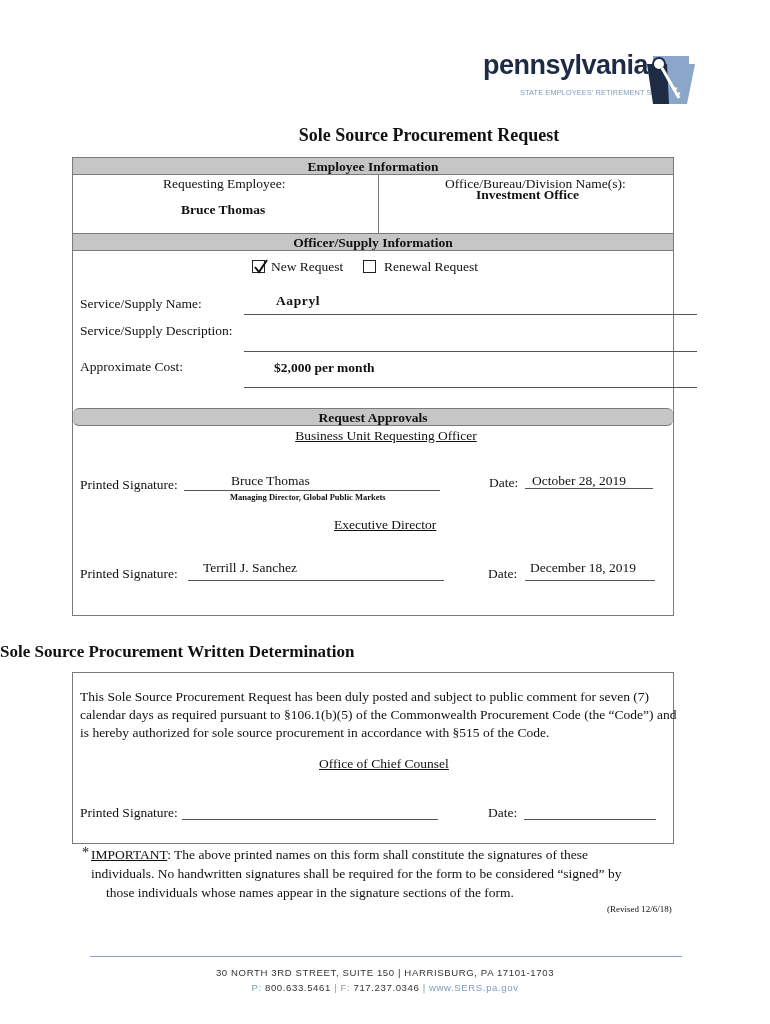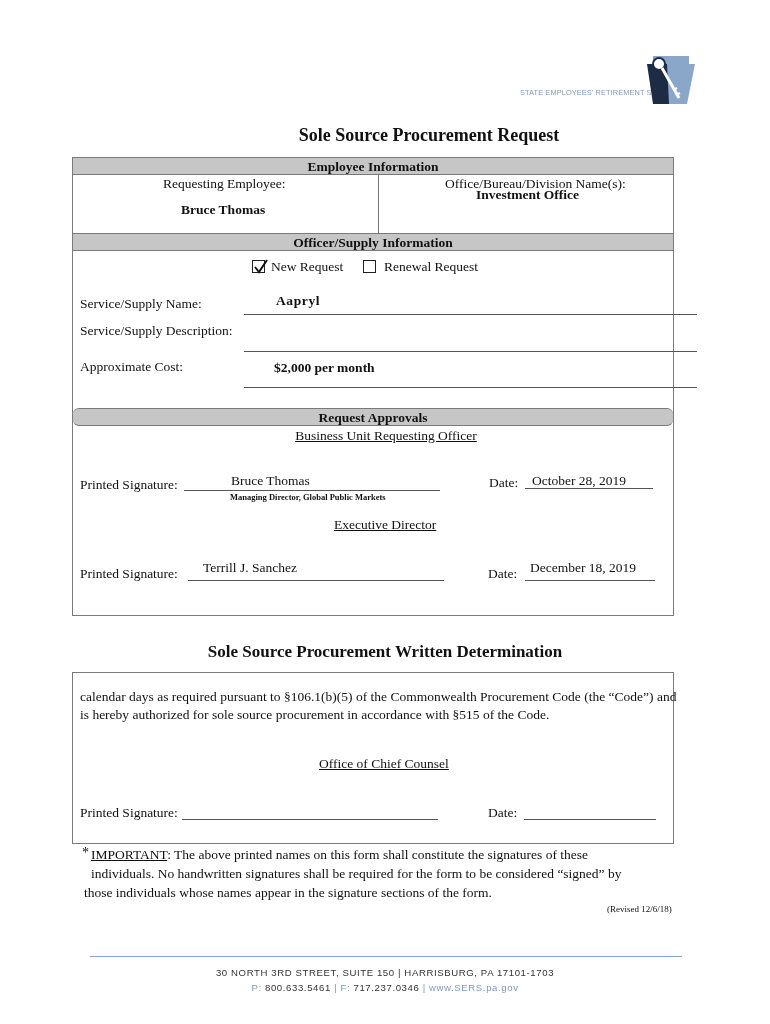--- a/index.html
+++ b/index.html
@@ -22,20 +22,21 @@
   .para{position:absolute;left:80px;width:612px;font-size:13.5px;line-height:18px;}
   .footer-line{left:90px;width:592px;top:956px;border-top:1.5px solid #8aa4bf;}
   .foot1{left:0;width:770px;top:967px;text-align:center;font-family:"Liberation Sans","DejaVu Sans",sans-serif;font-size:9.6px;color:#333;letter-spacing:0.6px;}
   .foot2{left:0;width:770px;top:982px;text-align:center;font-family:"Liberation Sans","DejaVu Sans",sans-serif;font-size:9.6px;color:#333;letter-spacing:0.6px;}
   .blue{color:#7f9bbb;}
 </style>
 </head>
 <body>
 
 <div class="abs logo">
+  <span class="logo-word">pennsylvania</span>
   <span class="logo-sub">STATE EMPLOYEES' RETIREMENT SYSTEM</span>
   <svg class="logo-key" viewBox="0 0 52 50">
     <polygon points="8,2 44,2 44,10 50,10 42,50 12,50 4,10 8,10" fill="#8aa6c8"></polygon>
     <polygon points="2,10 22,10 24,50 8,50" fill="#1d2b44"></polygon>
     <circle cx="14" cy="10" r="6" fill="#fff" stroke="#1d2b44" stroke-width="2"></circle>
     <line x1="17" y1="14" x2="34" y2="44" stroke="#fff" stroke-width="3"></line>
     <line x1="28" y1="36" x2="32" y2="34" stroke="#fff" stroke-width="2"></line>
     <line x1="31" y1="41" x2="35" y2="39" stroke="#fff" stroke-width="2"></line>
   </svg>
 </div>
@@ -90,40 +91,41 @@
   <div class="t u" style="left:261px;top:109px;">Executive Director</div>
 
   <div class="t" style="left:7px;top:158px;">Printed Signature:</div>
   <div class="line" style="left:115px;top:172px;width:256px;"></div>
   <div class="t" style="left:130px;top:152px;">Terrill J. Sanchez</div>
   <div class="t" style="left:415px;top:158px;">Date:</div>
   <div class="line" style="left:452px;top:172px;width:130px;"></div>
   <div class="t" style="left:457px;top:152px;">December 18, 2019</div>
 </div>
 
-<div class="abs" style="left:0;width:770px;top:642px;text-align:center;font-weight:bold;font-size:17px;">Sole Source Procurement Written Determination</div>
+<div class="abs" style="left:0;width:770px;top:642px;font-weight:bold;font-size:17px;">Sole Source Procurement Written Determination</div>
 
 <div class="box" style="top:672px;height:172px;">
 </div>
 <div class="para" style="top:688px;">
+  <div>This Sole Source Procurement Request has been duly posted and subject to public comment for seven (7)</div>
   <div>calendar days as required pursuant to §106.1(b)(5) of the Commonwealth Procurement Code (the “Code”) and</div>
   <div>is hereby authorized for sole source procurement in accordance with §515 of the Code.</div>
 </div>
 <div class="t u" style="left:319px;top:756px;">Office of Chief Counsel</div>
 <div class="t" style="left:80px;top:805px;">Printed Signature:</div>
 <div class="line" style="left:182px;top:819px;width:256px;"></div>
 <div class="t" style="left:488px;top:805px;">Date:</div>
 <div class="line" style="left:524px;top:819px;width:132px;"></div>
 
 <div class="t" style="left:82px;top:845px;font-size:14px;">*</div>
 <div class="t" style="left:91px;top:847px;">
   <span class="u">IMPORTANT</span><span>: The above printed names on this form shall constitute the signatures of these</span>
 </div>
 <div class="t" style="left:91px;top:866px;">individuals.  No handwritten signatures shall be required for the form to be considered “signed” by</div>
-<div class="t" style="left:84px;top:885px;">those individuals whose names appear in the signature sections of the form.</div>
+<div class="t" style="left:106px;top:885px;">those individuals whose names appear in the signature sections of the form.</div>
 <div class="t" style="left:607px;top:904px;font-size:9px;">(Revised 12/6/18)</div>
 
 <div class="abs line footer-line"></div>
 <div class="abs foot1">30 NORTH 3RD STREET, SUITE 150 | HARRISBURG, PA 17101-1703</div>
 <div class="abs foot2">
   <span class="blue">P:</span>
   <span>800.633.5461</span>
   <span class="blue">|</span>
   <span class="blue">F:</span>
   <span>717.237.0346</span>

